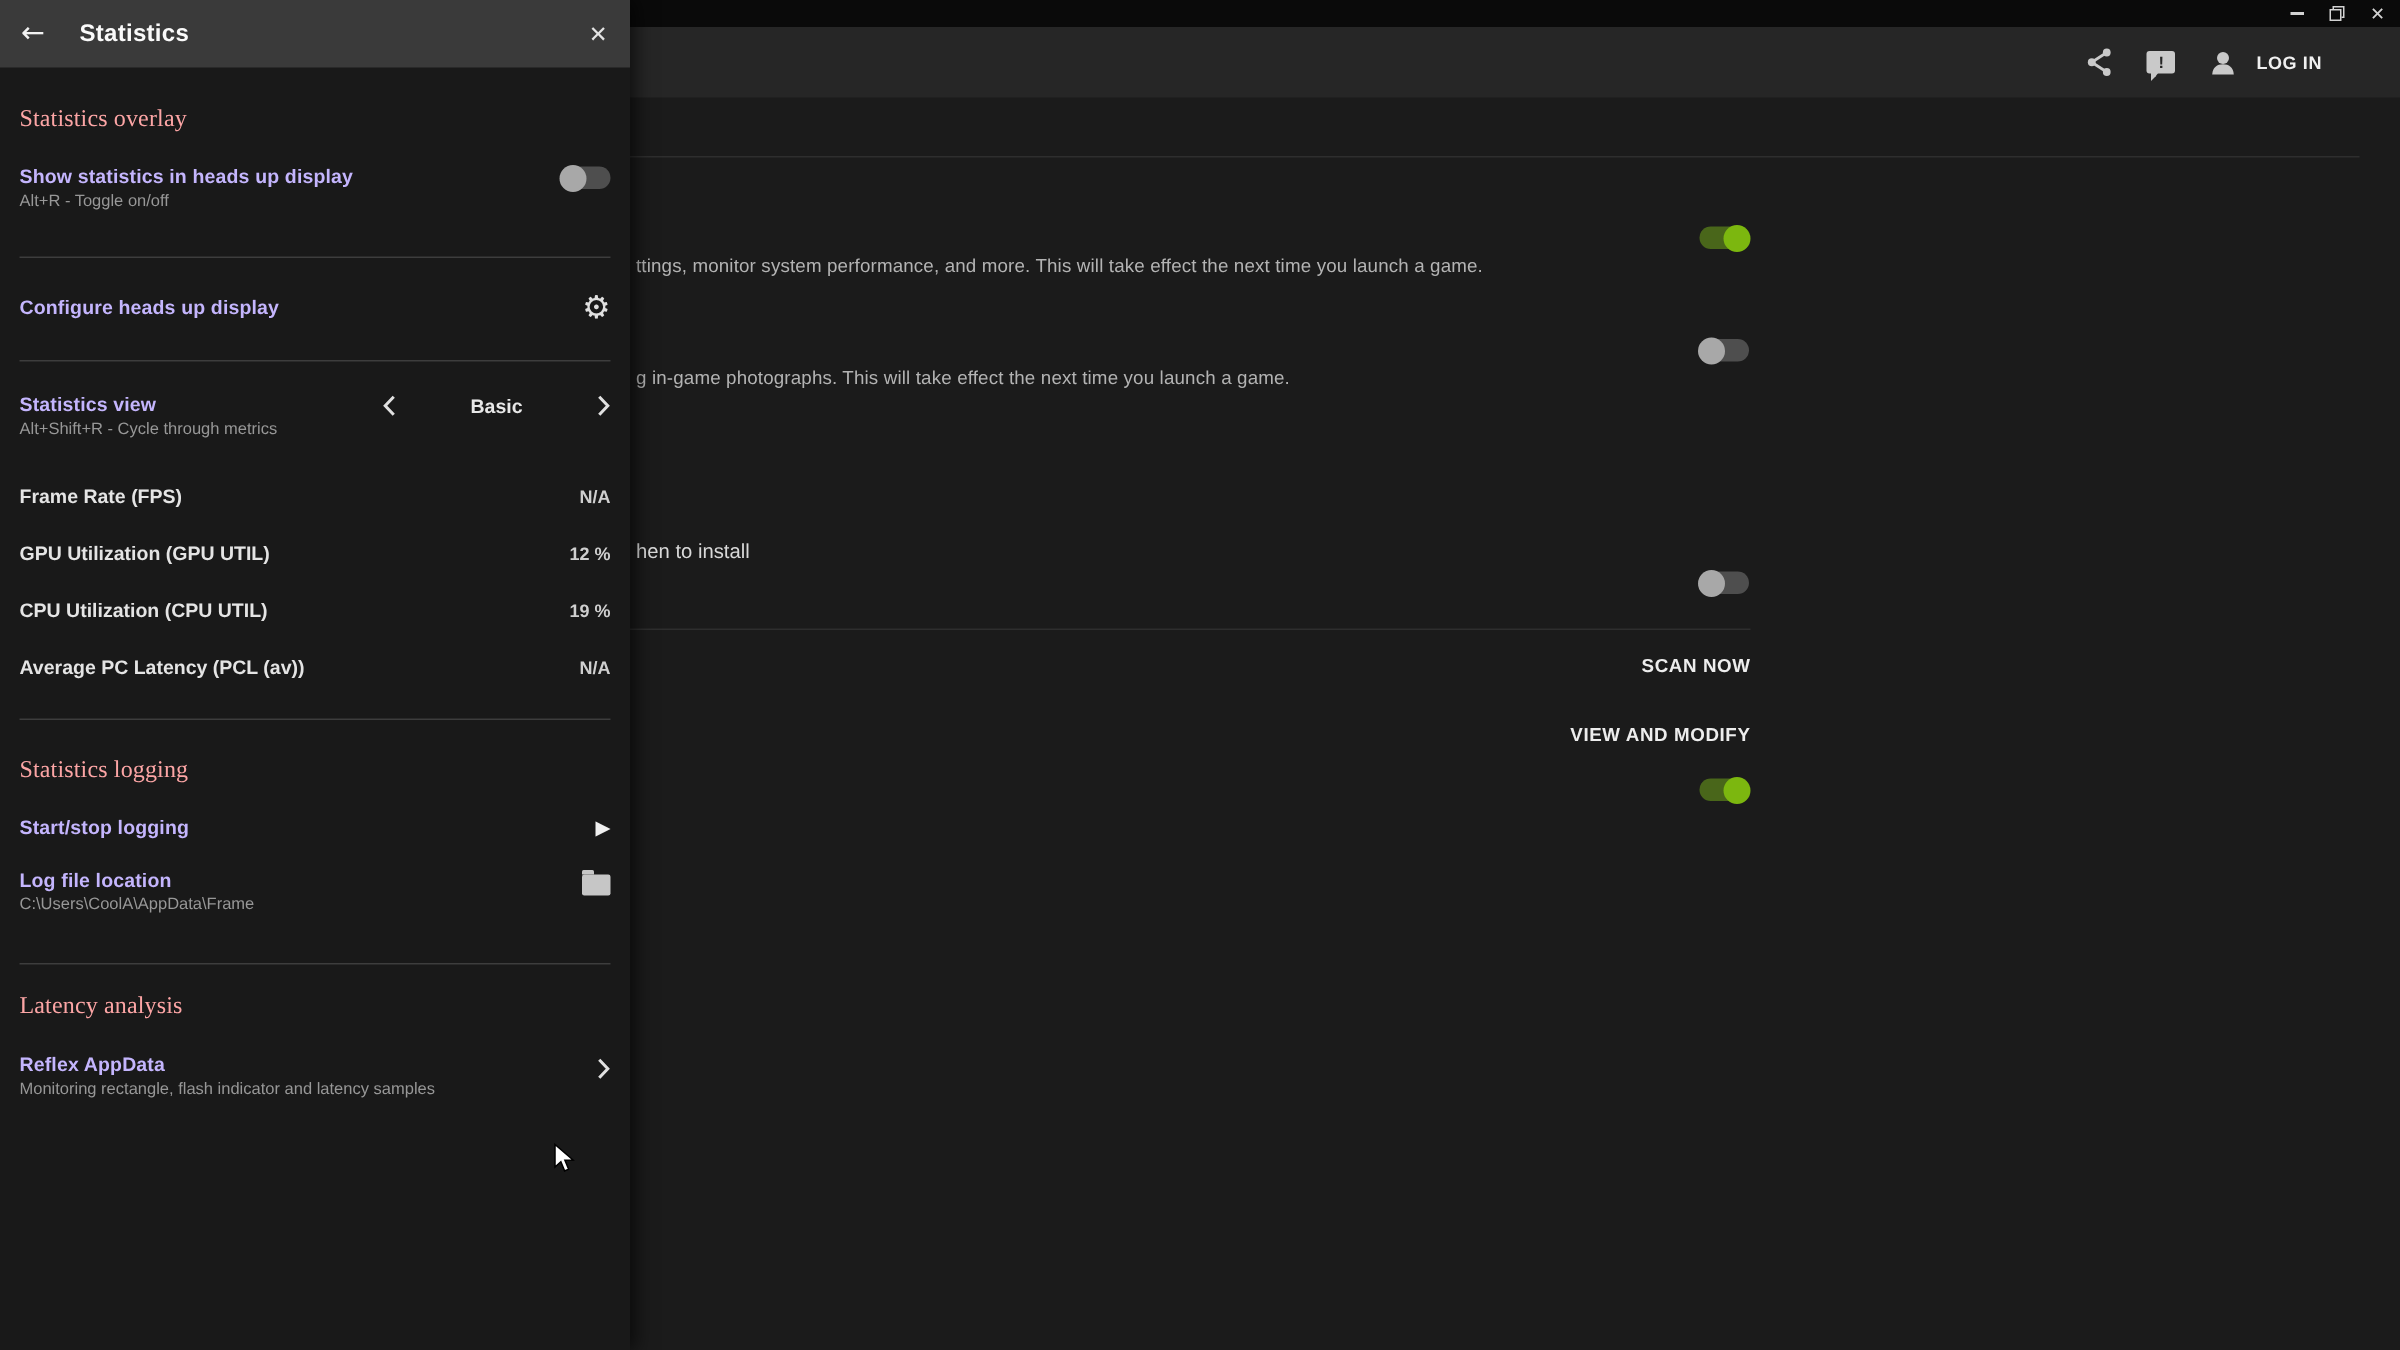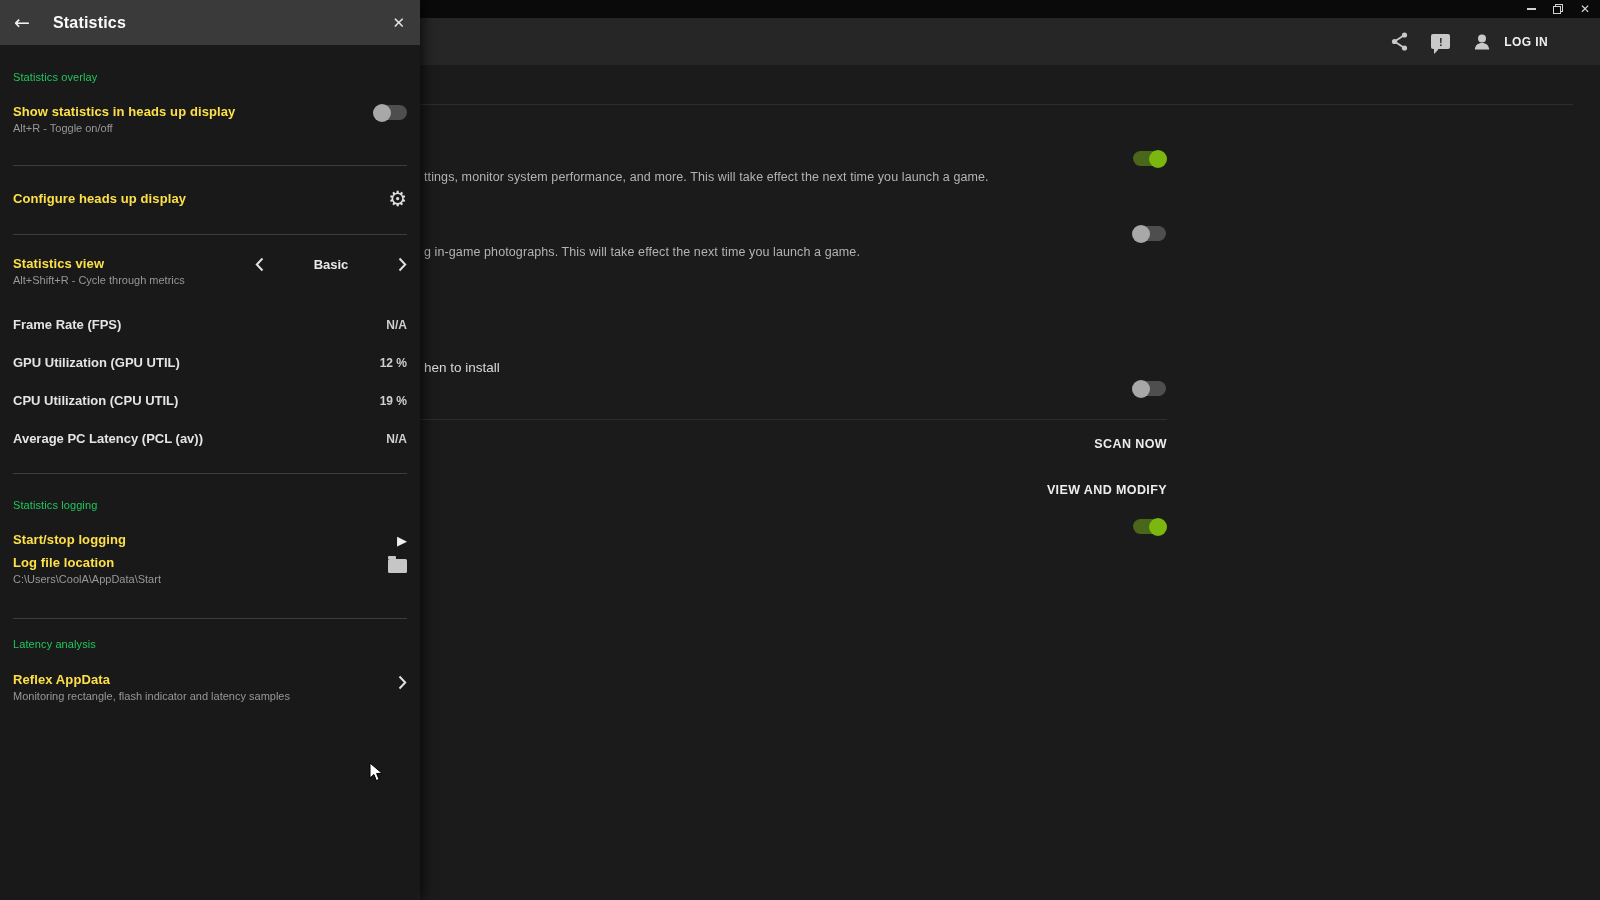--- a/index.html
+++ b/index.html
@@ -45,42 +45,42 @@
   .tg1{top:151px;left:1133px;} .tg2{top:226px;left:1133px;}
   .tg3{top:381px;left:1133px;} .tg4{top:519px;left:1133px;}
 
   
   .panel{position:absolute;top:0;left:0;width:420px;height:900px;background:#191919;box-shadow:3px 0 12px rgba(0,0,0,.65);}
   .panel-header{height:45px;background:#3a3a3a;display:flex;align-items:center;padding:0 15px 0 14px;box-sizing:border-box;}
   .back{color:#f2f2f2;font-size:19px;line-height:1;cursor:pointer;}
   .panel-title{color:#fafafa;font-size:16px;font-weight:700;letter-spacing:.2px;margin-left:23px;}
   .panel-close{margin-left:auto;color:#e4e4e4;font-size:15px;cursor:pointer;}
   .panel-body{position:relative;padding:0 13px;}
-  .sec{font-size:11px;color:#22c55e;letter-spacing:.1px;}
+  .sec{font-size:16px;color:#fca5a5;letter-spacing:.1px;font-family:Liberation Serif, serif;}
   .sec1{margin-top:26px;} .sec2{margin-top:25px;} .sec3{margin-top:19px;}
   .prow{display:flex;justify-content:space-between;align-items:center;cursor:pointer;}
-  .ptitle{color:#fde047;font-size:13px;font-weight:700;letter-spacing:.1px;line-height:16px;}
+  .ptitle{color:#c4b5fd;font-size:13px;font-weight:700;letter-spacing:.1px;line-height:16px;}
   .psub{color:#979797;font-size:11px;line-height:15px;margin-top:1px;}
   .prow-hud{margin-top:21px;align-items:flex-start;}
   .prow-hud .toggle{position:relative;top:1px;flex:none;}
   .hr{border:none;height:1px;background:#3d3d3d;margin:0;}
   .hr1{margin-top:29px;} .hr2{margin-top:25px;} .hr3{margin-top:27px;} .hr4{margin-top:31px;}
   .prow-config{margin-top:23px;min-height:20px;gap:32px;}
   .gear{font-size:21px;color:#e0e0e0;line-height:20px;}
   .prow-view{margin-top:21px;align-items:flex-start;}
   .sv-ctrl{display:flex;align-items:flex-end;justify-content:space-between;width:152px;flex:none;margin-top:1px;}
   .sv-value{color:#e8e8e8;font-size:13px;font-weight:700;}
   .chev{display:flex;align-items:center;cursor:pointer;}
   .metric{display:flex;justify-content:space-between;align-items:center;margin-top:23px;}
   .metric.first{margin-top:29px;}
   .mlabel{color:#e4e4e4;font-size:13px;font-weight:700;}
   .mvalue{color:#cfcfcf;font-size:12px;font-weight:700;}
   .prow-start{margin-top:20px;min-height:18px;}
   .play{font-size:13px;color:#f0f0f0;}
-  .prow-log{margin-top:6px;align-items:flex-start;}
+  .prow-log{margin-top:18px;align-items:flex-start;}
   .folder{width:19px;height:14px;background:#c6c6c6;border-radius:1.5px;position:relative;margin-top:4px;flex:none;}
   .folder::before{content:"";position:absolute;top:-3px;left:0;width:8px;height:3px;background:#c6c6c6;border-radius:1px 1px 0 0;}
   .prow-reflex{margin-top:22px;align-items:flex-start;}
   .prow-reflex .chev{margin-top:3px;}
 
   .cursor{position:absolute;left:369px;top:762px;pointer-events:none;}
 </style>
 </head>
 <body>
 
@@ -210,21 +210,21 @@
     <div class="sec sec2">Statistics logging</div>
 
     <div class="prow prow-start">
       <div class="ptitle">Start/stop logging</div>
       <div class="play uni">▶</div>
     </div>
 
     <div class="prow prow-log">
       <div>
         <div class="ptitle">Log file location</div>
-        <div class="psub">C:\Users\CoolA\AppData\Start</div>
+        <div class="psub">C:\Users\CoolA\AppData\Frame</div>
       </div>
       <div class="folder"></div>
     </div>
 
     <hr class="hr hr4">
 
     <div class="sec sec3">Latency analysis</div>
 
     <div class="prow prow-reflex">
       <div>

